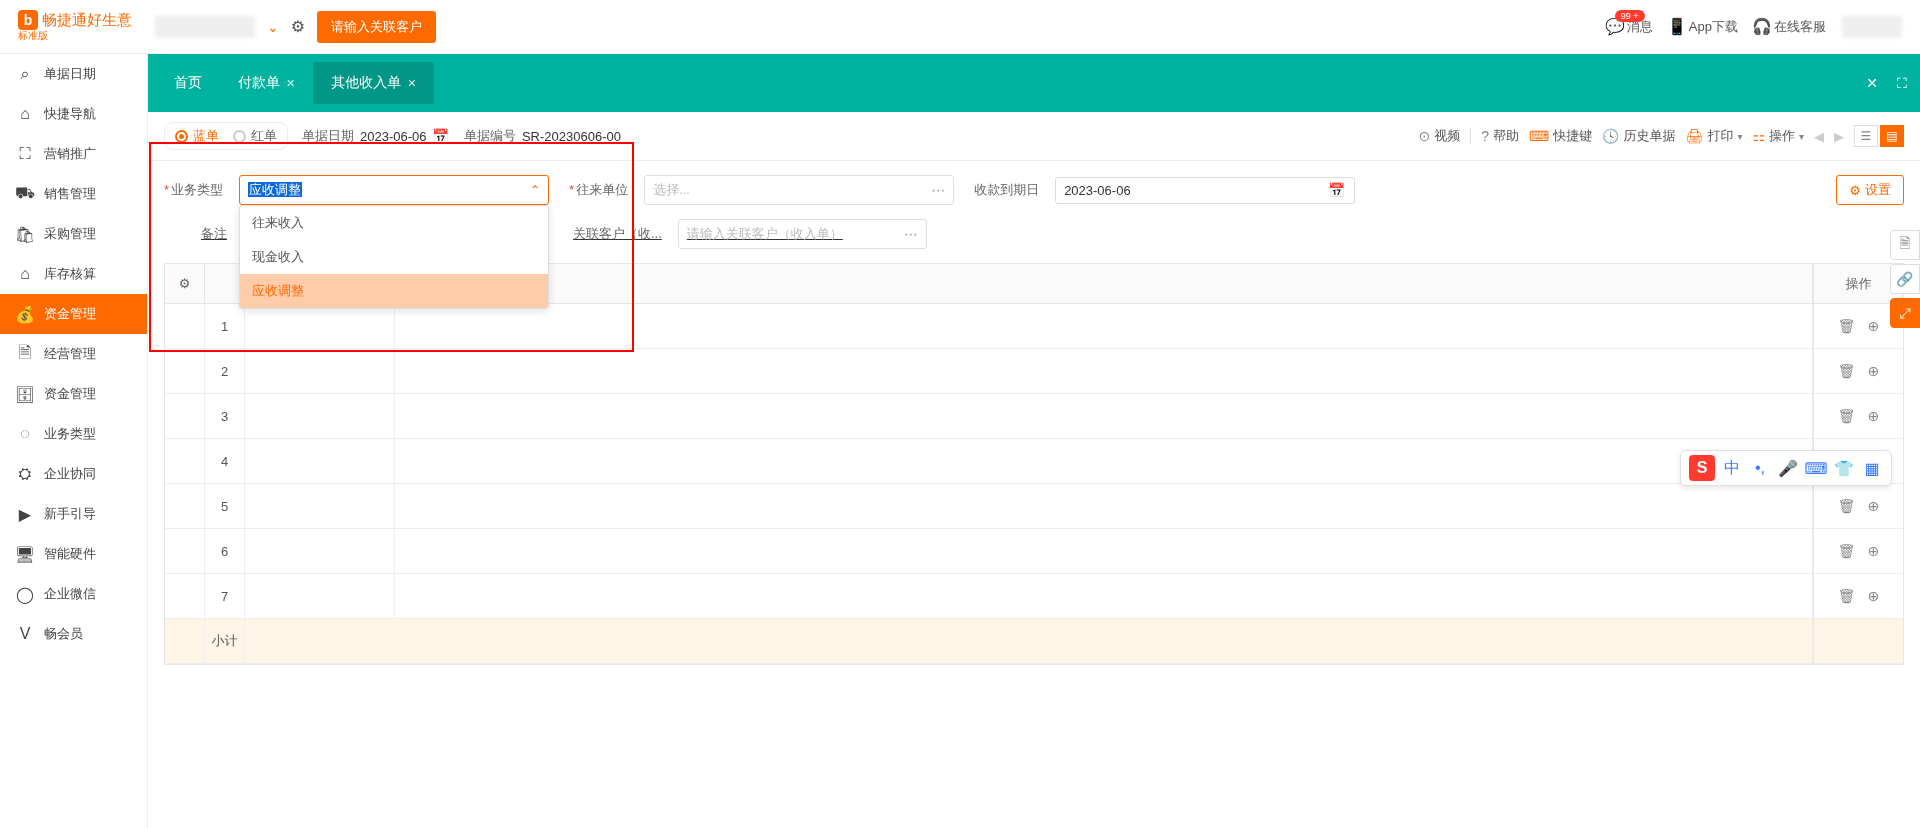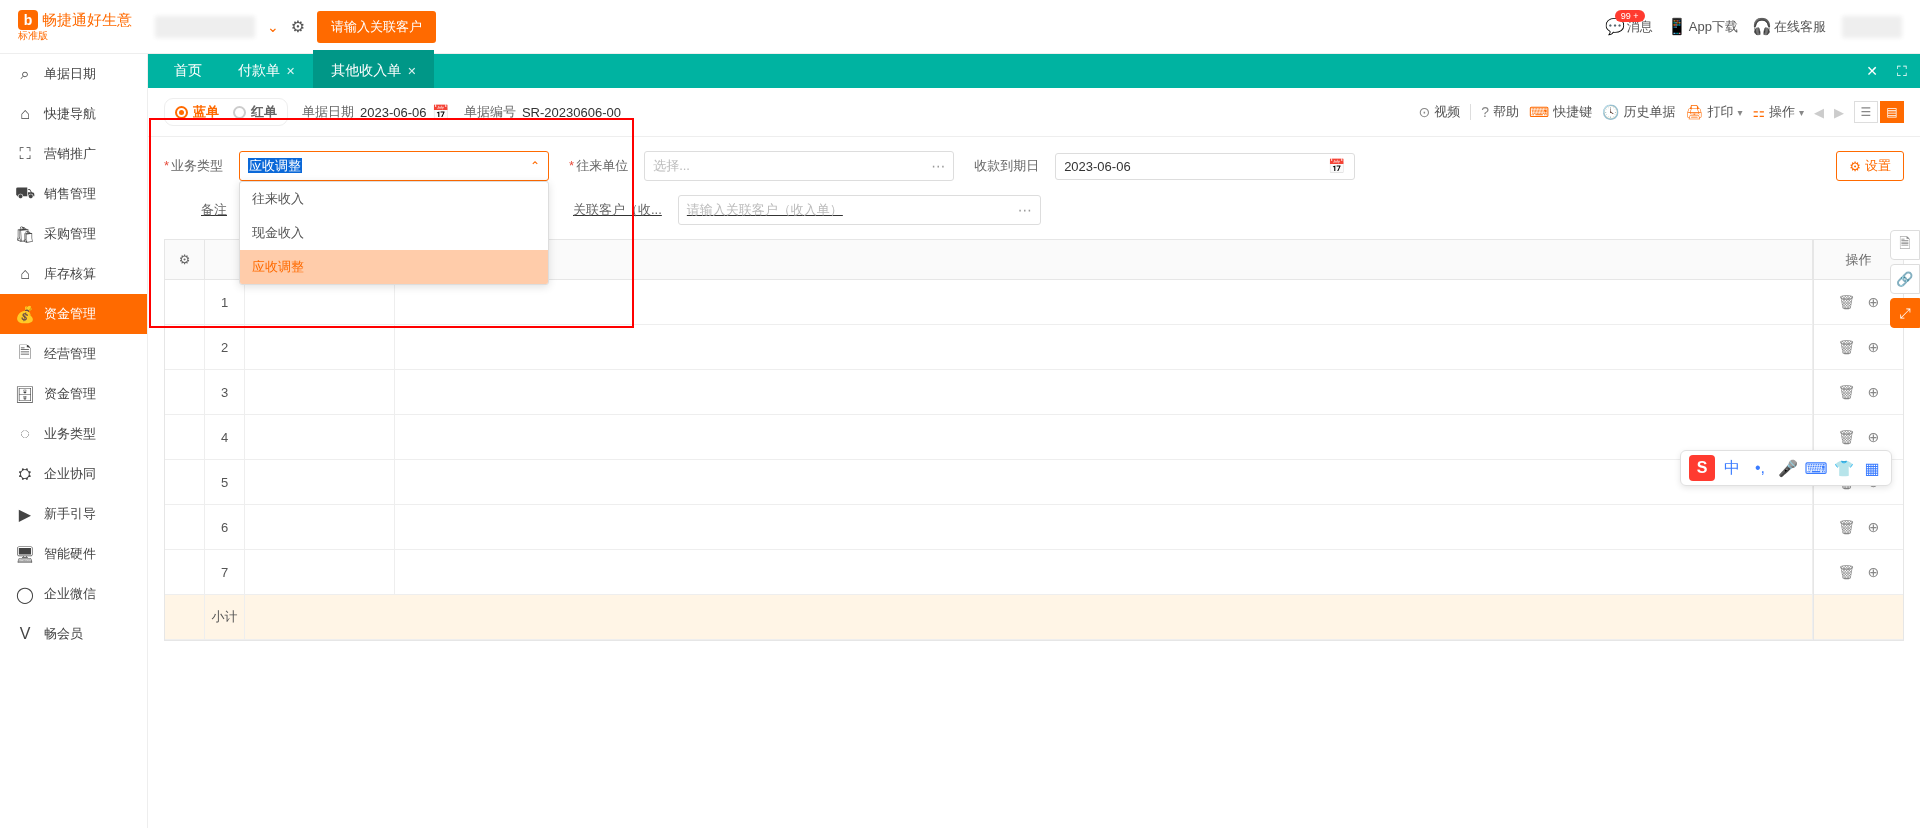--- a/index.html
+++ b/index.html
@@ -26,32 +26,32 @@
 
 .layout { display: flex; height: calc(100vh - 54px); }
 .sidebar { width: 148px; background: #fff; border-right: 1px solid #eee; overflow-y: auto; flex-shrink: 0; }
 .sb-item { display: flex; align-items: center; gap: 10px; padding: 11px 16px; color: #444; cursor: pointer; font-size: 13px; }
 .sb-item.active { background: #ff6a00; color: #fff; }
 .sb-item .ic { width: 18px; height: 18px; }
 
 .main-area { flex: 1; display: flex; flex-direction: column; position: relative; min-width: 0; }
 
 
-.tabs-bar { height: 34px; background: #00b3a1; display: flex; align-items: center; padding-left: 8px; }
+.tabs-bar { height: 58px; background: #00b3a1; display: flex; align-items: center; padding-left: 8px; }
 .tab { padding: 0 18px; height: 42px; display: flex; align-items: center; gap: 6px; color: #fff; cursor: pointer; font-size: 14px; }
 .tab.active { background: #009787; }
 .tab-close { font-size: 11px; opacity: 0.85; cursor: pointer; }
 .tabs-right { margin-left: auto; display: flex; align-items: center; gap: 6px; padding-right: 6px; }
 .tabs-right .tic { color: #fff; font-size: 14px; width: 24px; height: 24px; display: flex; align-items: center; justify-content: center; cursor: pointer; }
 
 
 .content { flex: 1; background: #fff; padding: 0; overflow: auto; position: relative; }
 
 .toolbar-row { display: flex; align-items: center; padding: 10px 16px; border-bottom: 1px solid #eee; gap: 14px; flex-wrap: nowrap; }
-.radio-group { display: flex; align-items: center; background: #fff; border: 1px solid #eee; border-radius: 9px; padding: 4px 10px; gap: 14px; font-weight: bold; }
+.radio-group { display: flex; align-items: center; background: #fff; border: 1px solid #eee; border-radius: 9px; padding: 4px 10px; gap: 14px; }
 .radio-opt { display: flex; align-items: center; gap: 5px; cursor: pointer; font-size: 13px; color: #666; }
 .radio-opt.checked { color: #ff6a00; }
 .radio-circle { width: 13px; height: 13px; border: 2px solid #ccc; border-radius: 50%; display: inline-flex; align-items: center; justify-content: center; }
 .radio-opt.checked .radio-circle { border-color: #ff6a00; }
 .radio-dot { width: 5px; height: 5px; background: #ff6a00; border-radius: 50%; }
 .kv { display: flex; align-items: center; gap: 6px; font-size: 13px; color: #666; white-space: nowrap; }
 .kv-val { color: #333; }
 .cal-ic { color: #ff6a00; font-size: 14px; }
 .tool-right { margin-left: auto; display: flex; align-items: center; gap: 10px; }
 .tr-item { display: flex; align-items: center; gap: 4px; color: #555; font-size: 13px; cursor: pointer; white-space: nowrap; }
@@ -337,21 +337,21 @@
       </div>
 
       <div class="form-row" style="padding-top:0;text-decoration:underline;">
         <div class="field">
           <span class="field-label" style="width:63px;text-align:right;display:inline-block;">备注</span>
           <div class="field-input" style="width:310px;border:none;"></div>
         </div>
         <div class="field">
           <span class="field-label">关联客户（收...</span>
           <div style="position:relative;">
-            <div class="field-input" style="width:363px;">
+            <div class="field-input" style="width:249px;">
               <span class="placeholder">请输入关联客户（收入单）</span>
               <span class="field-extra">⋯</span>
             </div>
           </div>
         </div>
       </div>
 
       <div class="grid-wrapper">
         <div class="grid-main">
           <div class="gh">

